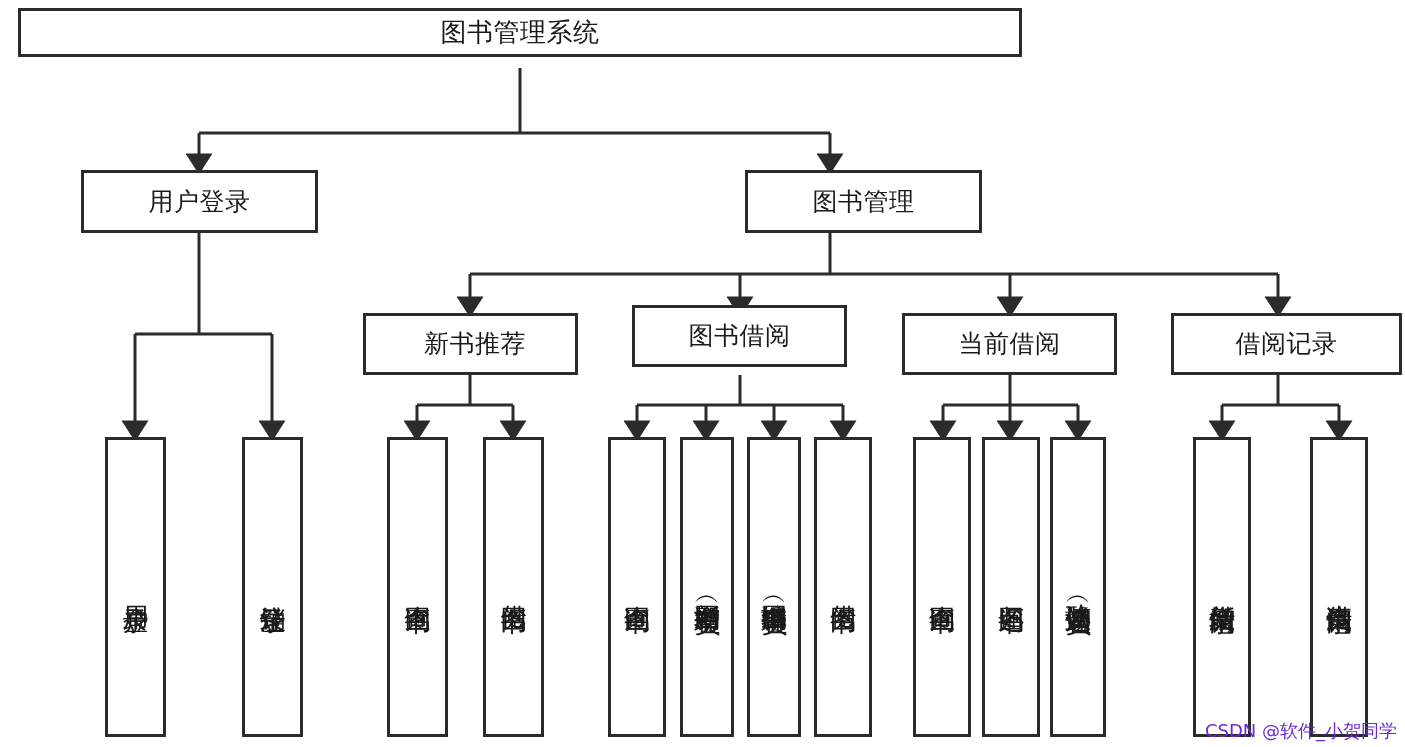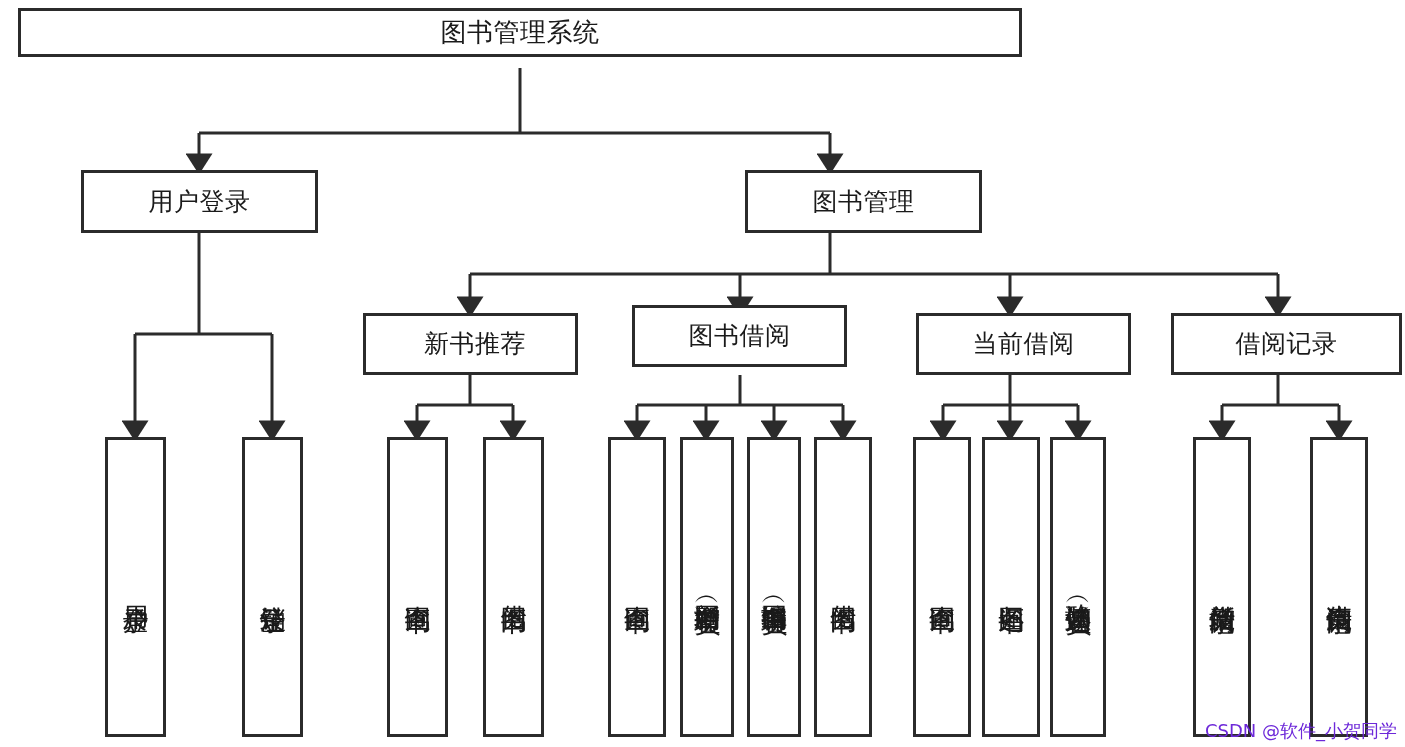--- a/index.html
+++ b/index.html
@@ -142,21 +142,21 @@
   <div class="node horiz" style="left:712px; top:170px; width:237px; height:63px;margin-left:33px;">
     <span class="label">图书管理</span>
   </div>
 
   <div class="node horiz" style="left:363px; top:313px; width:215px; height:62px;padding-left:9px;">
     <span class="label">新书推荐</span>
   </div>
   <div class="node horiz" style="left:632px; top:305px; width:215px; height:62px;">
     <span class="label">图书借阅</span>
   </div>
-  <div class="node horiz" style="left:902px; top:313px; width:215px; height:62px;margin-left:14px;">
+  <div class="node horiz" style="left:902px; top:313px; width:215px; height:62px;">
     <span class="label">当前借阅</span>
   </div>
   <div class="node horiz" style="left:1171px; top:313px; width:231px; height:62px;">
     <span class="label">借阅记录</span>
   </div>
 
   <div class="node vert" style="left:105px; top:437px; width:61px; height:300px;">
     <span class="label">用户登录</span>
   </div>
   <div class="node vert" style="left:242px; top:437px; width:61px; height:300px;">

